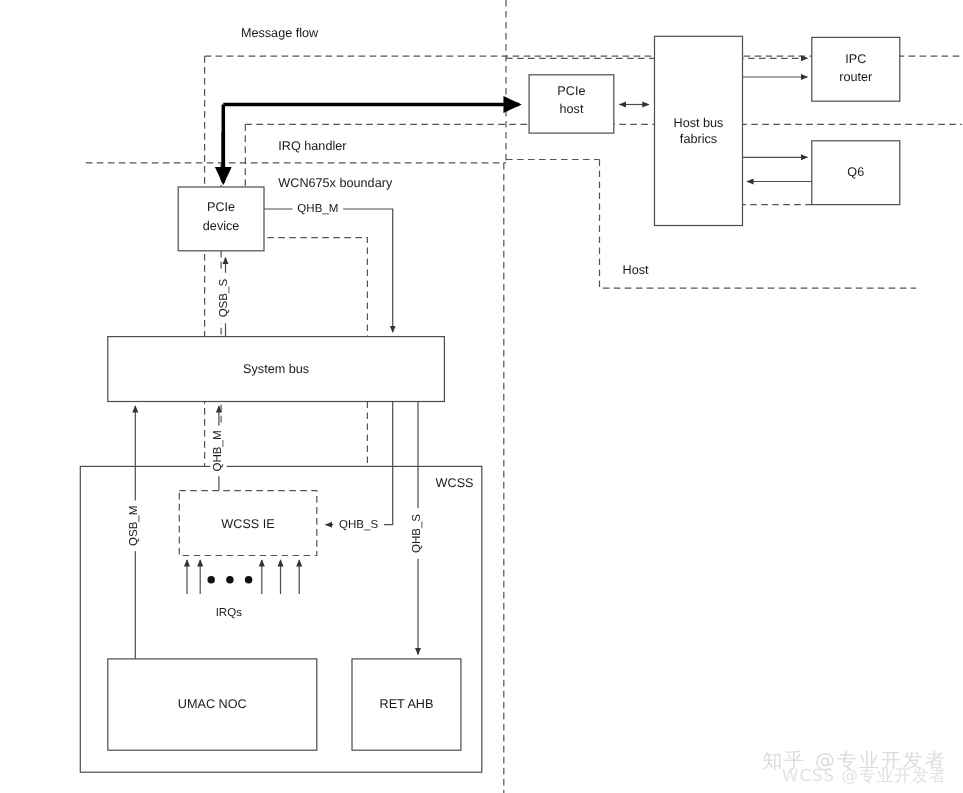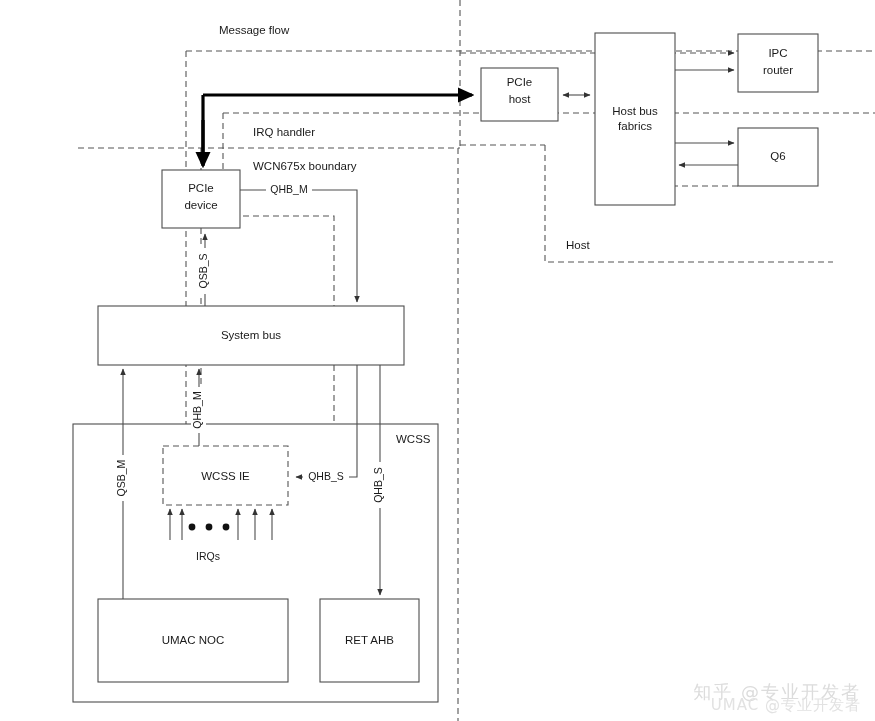--- a/index.html
+++ b/index.html
@@ -237,16 +237,16 @@
     <text class="zone-label" x="253" y="133">IRQ handler</text>
 
     <text class="zone-label" x="253" y="167">WCN675x boundary</text>
 
     <text class="zone-label" x="566" y="246">Host</text>
 
   </svg>
 
   <div id="watermark">
     <div class="wm-main">知乎 @专业开发者</div>
-    <div class="wm-sub">UMAC @专业开发者</div>
+    <div class="wm-sub">WCSS @专业开发者</div>
   </div>
 
 </div>
 
 </body></html>

